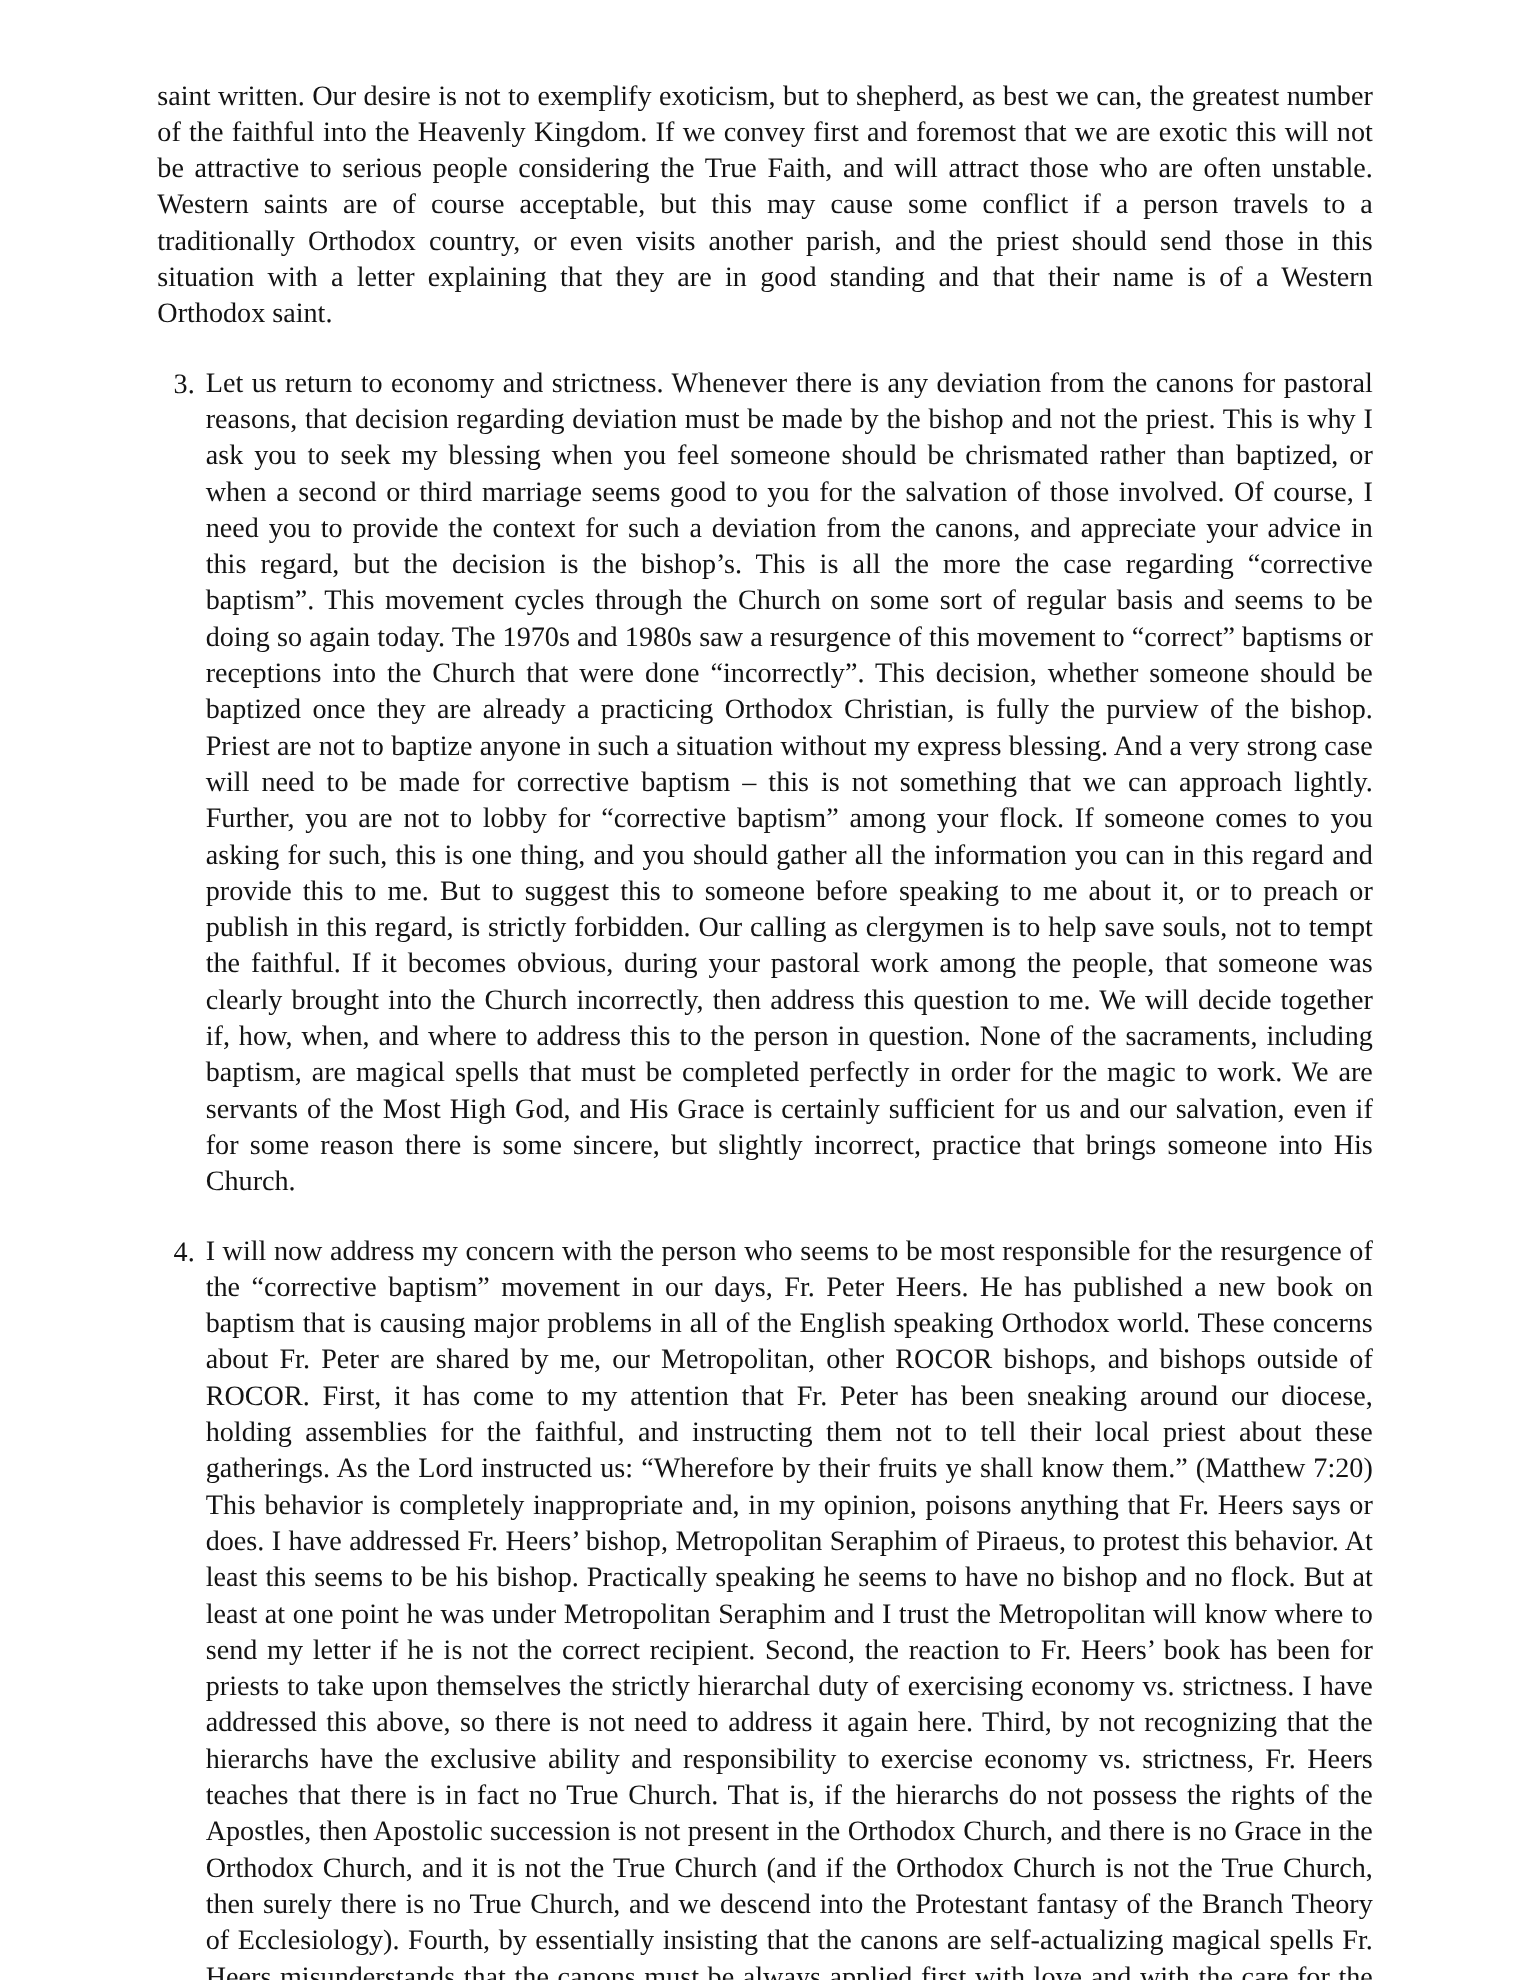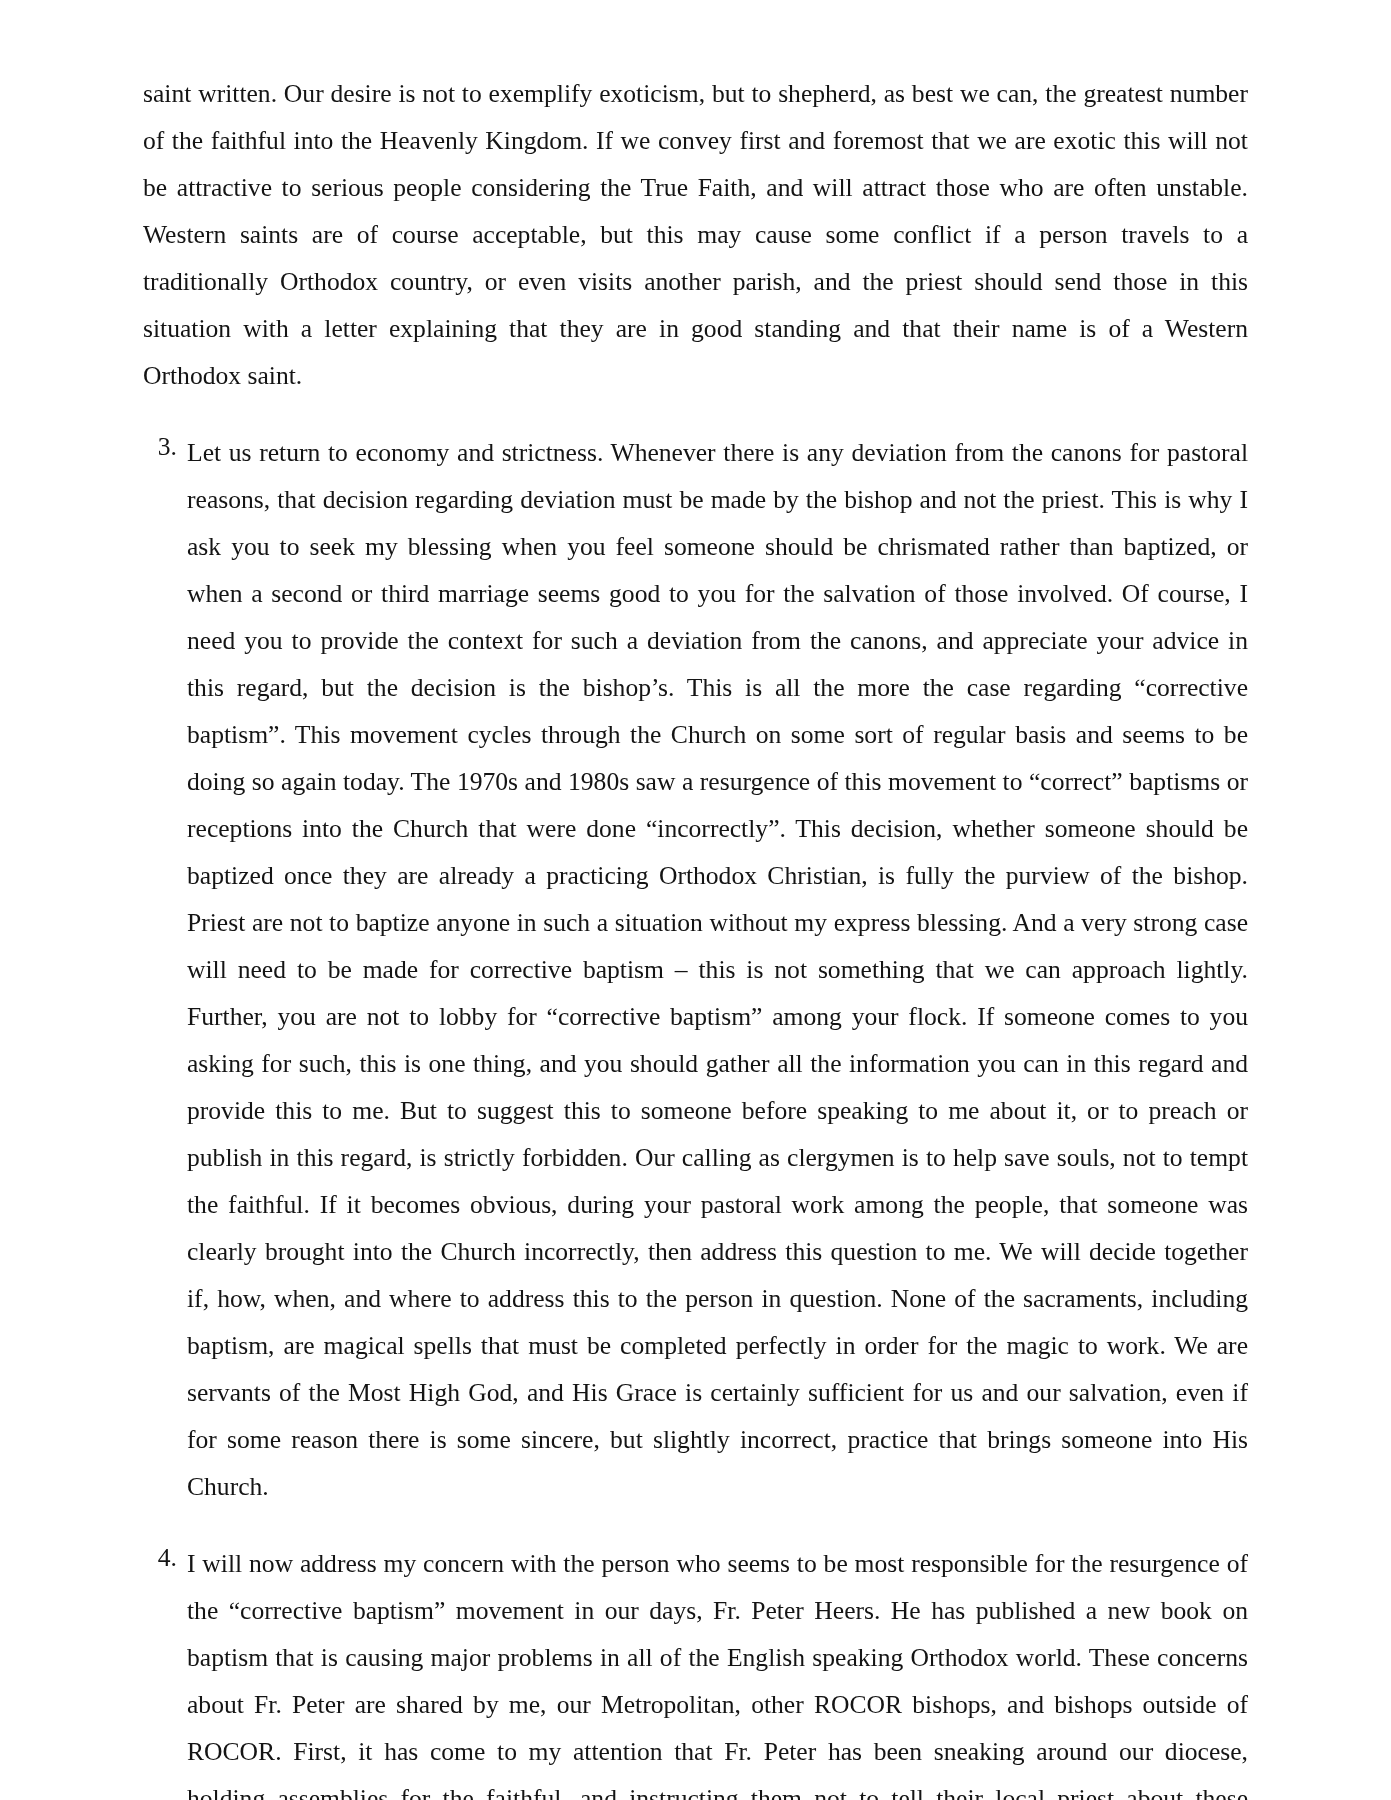--- a/index.html
+++ b/index.html
@@ -17,21 +17,21 @@
   .page {
     position: relative;
     width: 1391px;
     height: 1800px;
     background: #ffffff;
     box-sizing: border-box;
     padding: 70px 143px 0 143px;
   }
   .body-text {
     font-size: 25.6px;
-    line-height: 47px;
+    line-height: 33px;
     text-align: justify;
     text-justify: inter-word;
     color: #141414;
     -webkit-font-smoothing: antialiased;
   }
   .para-continued {
     margin: 0 0 10px 0;
     text-indent: 0;
   }
   .numbered-list {

